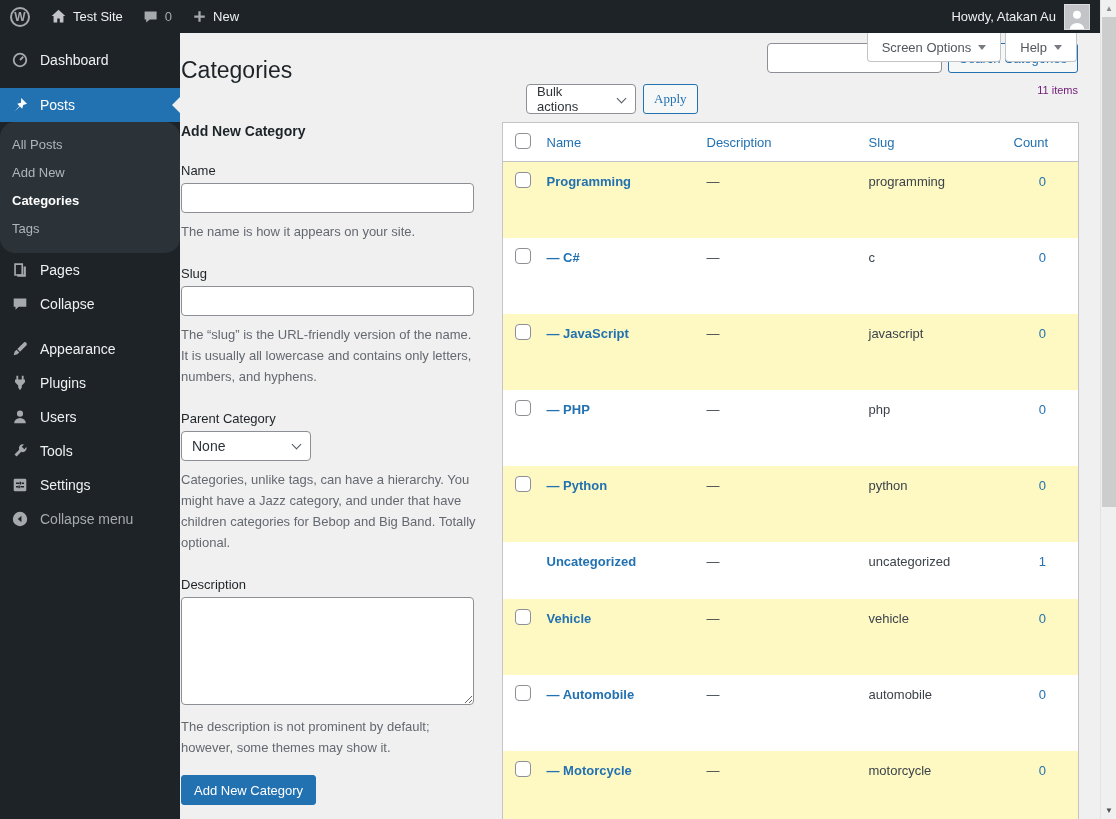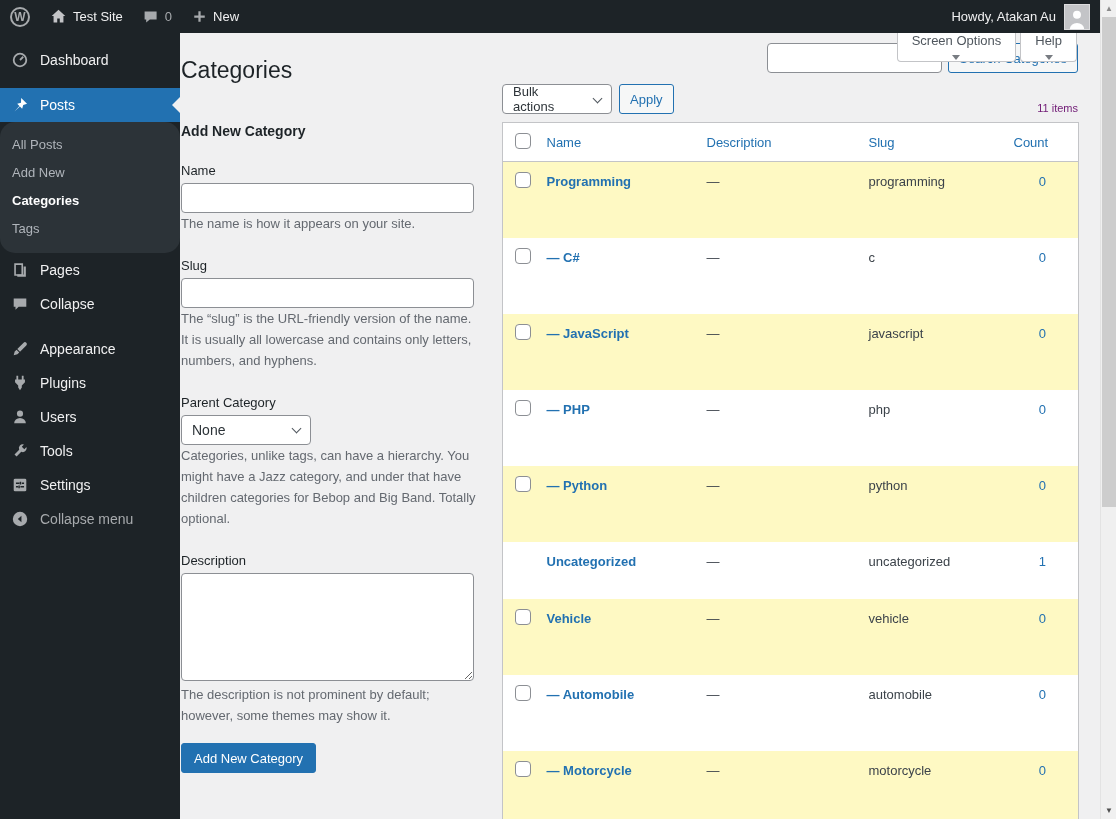--- a/index.html
+++ b/index.html
@@ -55,40 +55,40 @@
   .submenu li { padding:6px 12px; color:#b0b5bb; cursor:pointer; line-height:16px; }
   .submenu li.current { color:#fff; font-weight:bold; }
   .collapse-item { color:#a7aaad; }
 
   
   .content { position:absolute; top:33px; left:160px; width:940px; height:786px; }
   .screen-meta { position:absolute; top:0; right:23px; display:flex; gap:4px; }
   .meta-btn {
     background:#fff; border:1px solid #c3c4c7; border-top:none;
     border-radius:0 0 4px 4px; height:29px; padding:0 14px; font-size:13px;
-    color:#50575e; display:flex; align-items:center; gap:7px; cursor:pointer;flex-direction:column;
+    color:#50575e; display:flex; align-items:center; gap:7px; cursor:pointer;
   }
   .caret-down { width:0; height:0; border-left:4px solid transparent; border-right:4px solid transparent; border-top:5px solid #787c82; }
 
   .page-title { font-size:23px; font-weight:400; color:#1d2327; padding:23px 0 0 21px; line-height:28px; }
 
   .two-col { display:flex; padding:0 23px 0 21px; }
   .form-col { width:295px; flex:0 0 295px; }
   .table-col { margin-left:26px; width:576px; flex:0 0 576px; margin-top:-46px; }
 
   
   .form-heading { font-size:14px; font-weight:bold; margin-top:39px; color:#1d2327; }
   .field-label { display:block; font-size:13px; color:#1d2327; margin-top:24px; margin-bottom:5px; }
   .text-input, .textarea {
     width:293px; height:30px; border:1px solid #8c8f94; border-radius:4px;
     background:#fff; padding:0 8px; font-size:14px; font-family:"Liberation Sans", sans-serif;
     color:#2c3338;
   }
   .textarea { height:108px; padding:6px 8px; resize:vertical; }
-  .help-text { color:#646970; font-size:13px; line-height:21px; margin-top:0; }
+  .help-text { color:#646970; font-size:13px; line-height:21px; margin-top:8px; }
   .select-wrap {
     position:relative; width:130px; height:30px; border:1px solid #8c8f94;
     border-radius:4px; background:#fff; display:flex; align-items:center;
     padding:0 28px 0 10px; font-size:14px; color:#2c3338; cursor:pointer;
   }
   .chev {
     position:absolute; right:10px; top:10px; width:7px; height:7px;
     border-right:1.5px solid #50575e; border-bottom:1.5px solid #50575e;
     transform:rotate(45deg); margin-top:-1px;
   }
@@ -102,24 +102,24 @@
   .search-row { margin-top:5px; display:flex; justify-content:flex-end; gap:6px; height:30px; }
   .search-input {
     width:175px; height:30px; border:1px solid #8c8f94; border-radius:4px;
     background:#fff; padding:0 8px; font-size:14px;
   }
   .secondary-btn {
     background:#f6f7f7; border:1px solid #2271b1; color:#2271b1; border-radius:3px;
     height:30px; padding:0 10px; font-size:13px; cursor:pointer;
     font-family:"Liberation Sans", sans-serif;
   }
-  .bulk-row { margin-top:11px; display:flex; align-items:flex-end; height:30px; }
+  .bulk-row { margin-top:11px; display:flex; align-items:flex-start; height:30px;margin-left:24px; }
   .bulk-select { width:110px; font-size:13px; }
   .bulk-select .chev{ top:11px; }
-  .apply-btn { margin-left:7px; }
+  .apply-btn { margin-left:7px;font-family:Liberation Serif, serif; }
   .items-count { margin-left:auto; color:#701a75; font-size:11px; }
 
   table.cat-table {
     margin-top:8px; width:576px; border-collapse:collapse; background:#fff;
     border:1px solid #c3c4c7; font-size:13px; table-layout:fixed;
   }
   .cat-table th {
     text-align:left; font-weight:400; padding:9px 6px; height:36px;
     border-bottom:1px solid #c3c4c7;
   }

